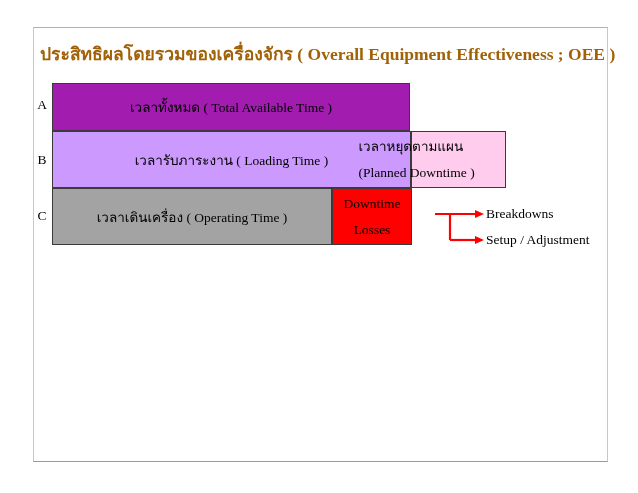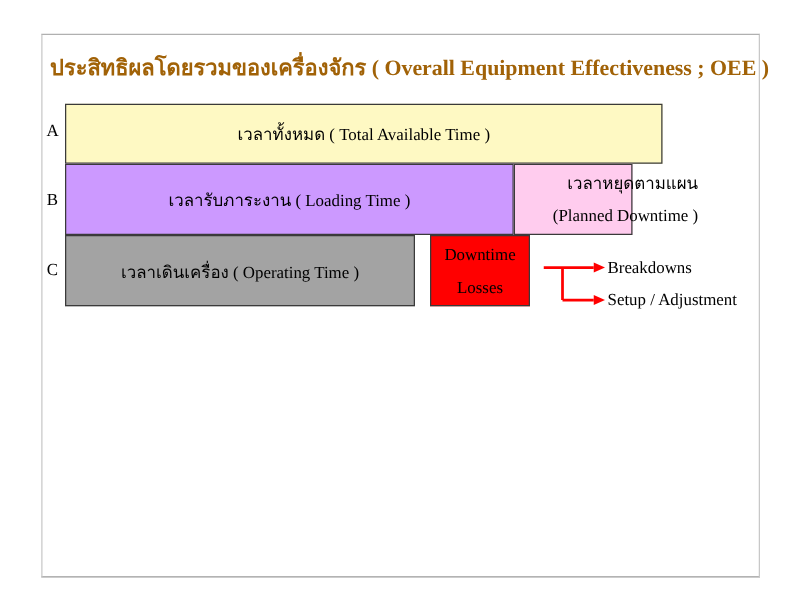--- a/index.html
+++ b/index.html
@@ -65,23 +65,23 @@
     align-items: center;
     justify-content: center;
     font-size: 13.5px;
     color: #000000;
     text-align: center;
   }
 
   #box-total-available-time {
     left: 52px;
     top: 83px;
-    width: 478px;
+    width: 358px;
     height: 48px;
-    background: #fef9c3;
+    background: #a21caf;
   }
 
   #box-loading-time {
     left: 52px;
     top: 131px;
     width: 359px;
     height: 57px;
     background: #CC99FF;
   }
 
@@ -93,38 +93,38 @@
     background: #FFCCEE;
     overflow: visible;
     display: block;
   }
   #box-planned-downtime .pd-inner {
     position: absolute;
     left: 50%;
     top: 50%;
     transform: translate(-50%, -50%);
     width: 200px;
-    text-align: right;
+    text-align: left;
     white-space: nowrap;
     line-height: 26px;
   }
   #box-planned-downtime .pd-line {
     display: block;
   }
 
   #box-operating-time {
     left: 52px;
     top: 188px;
     width: 280px;
     height: 57px;
     background: #a3a3a3;
   }
 
   #box-downtime-losses {
-    left: 344px;
+    left: 332px;
     top: 188px;
     width: 80px;
     height: 57px;
     background: #FF0000;
     color: #000000;
     flex-direction: column;
     line-height: 26px;
   }
 
   

